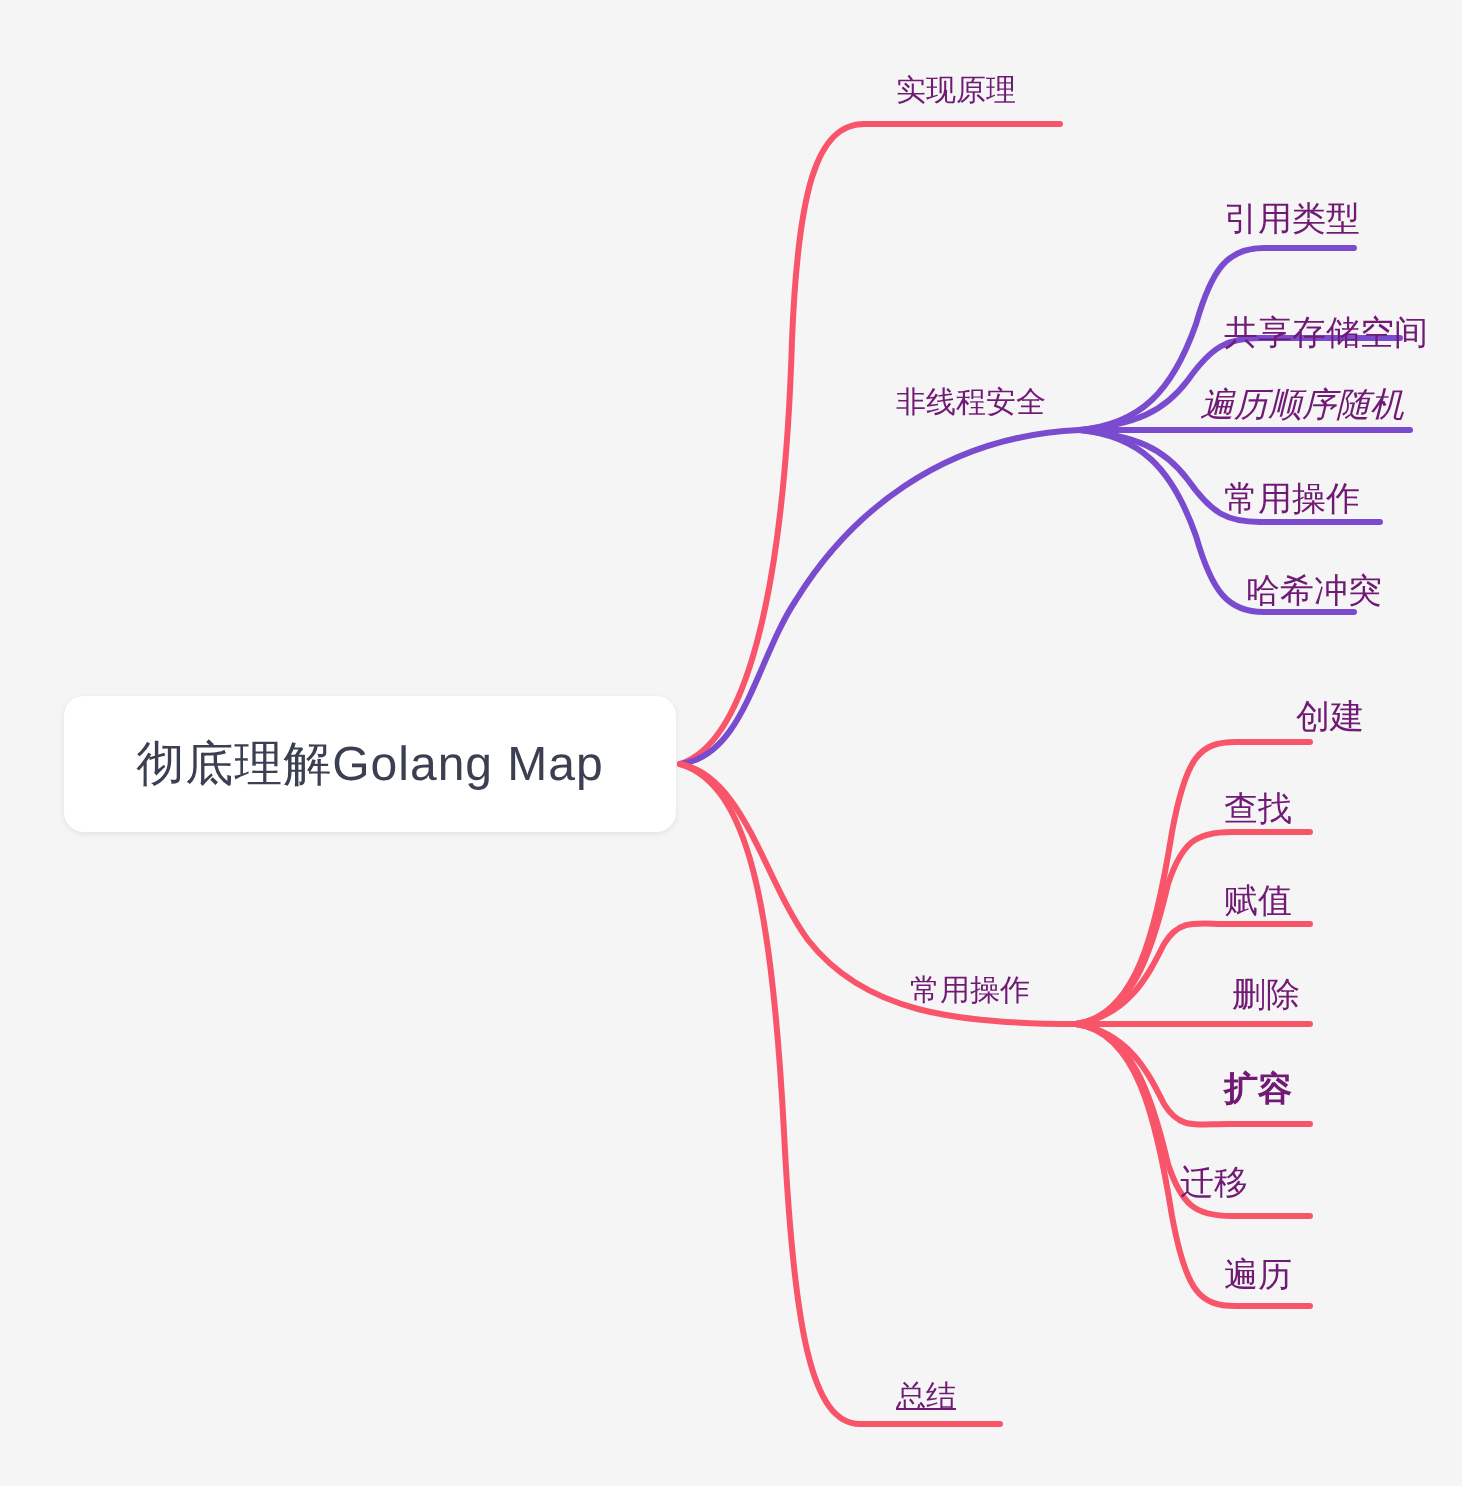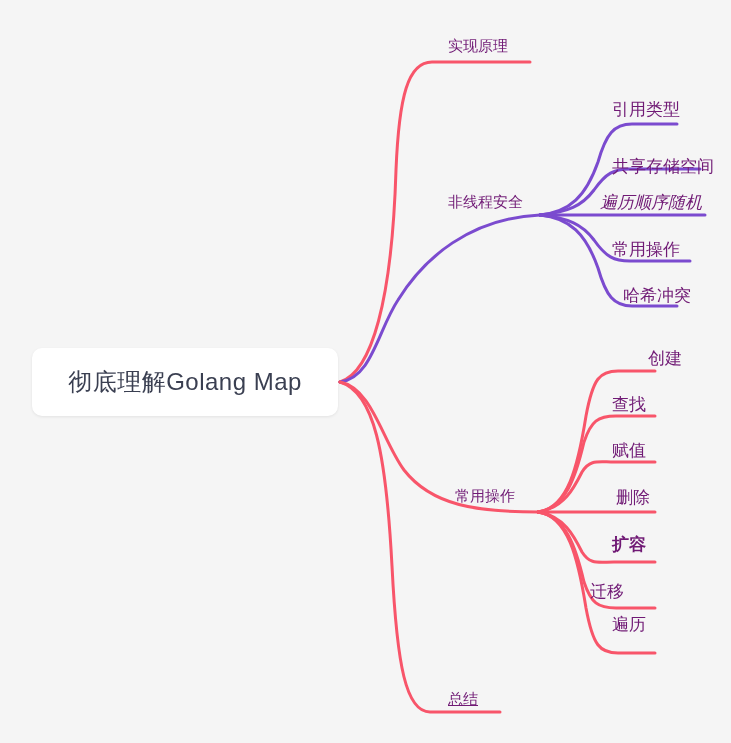--- a/index.html
+++ b/index.html
@@ -96,17 +96,17 @@
       <div class="node-label leaf-label" style="left: 600px; top: 194px; font-style: italic;">遍历顺序随机</div>
       <div class="node-label leaf-label" style="left: 612px; top: 241px;">常用操作</div>
       <div class="node-label leaf-label" style="left: 612px; top: 287px; padding-left: 11px;">哈希冲突</div>
       <div class="node-label branch-label" style="left: 455px; top: 488px;">常用操作</div>
       <div class="node-label leaf-label" style="left: 648px; top: 350px;">创建</div>
       <div class="node-label leaf-label" style="left: 612px; top: 396px;">查找</div>
       <div class="node-label leaf-label" style="left: 612px; top: 442px; text-align: center;">赋值</div>
       <div class="node-label leaf-label" style="left: 616px; top: 489px;">删除</div>
       <div class="node-label leaf-label" style="left: 612px; top: 536px; font-weight: bold;">扩容</div>
       <div class="node-label leaf-label" style="left: 590px; top: 583px;">迁移</div>
-      <div class="node-label leaf-label" style="left: 612px; top: 616px;">遍历</div>
+      <div class="node-label leaf-label" style="left: 612px; top: 629px;">遍历</div>
       <div class="node-label branch-label" style="left: 448px; top: 691px; text-decoration: underline;">总结</div>
     </div>
 
 </div>
 
 </body></html>

